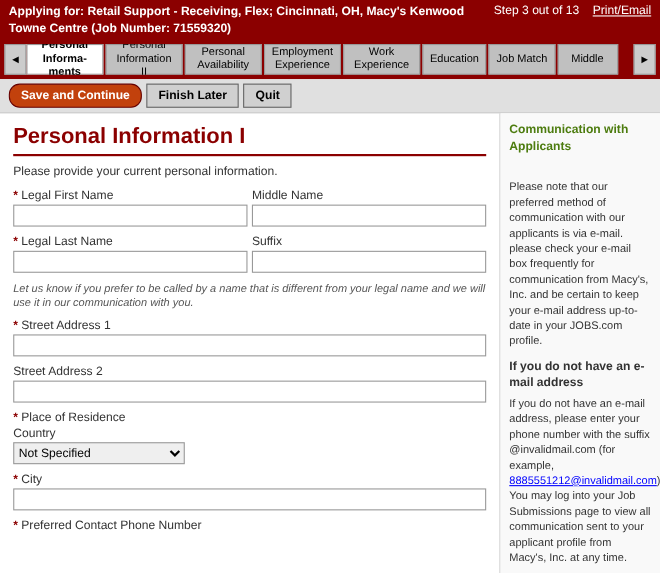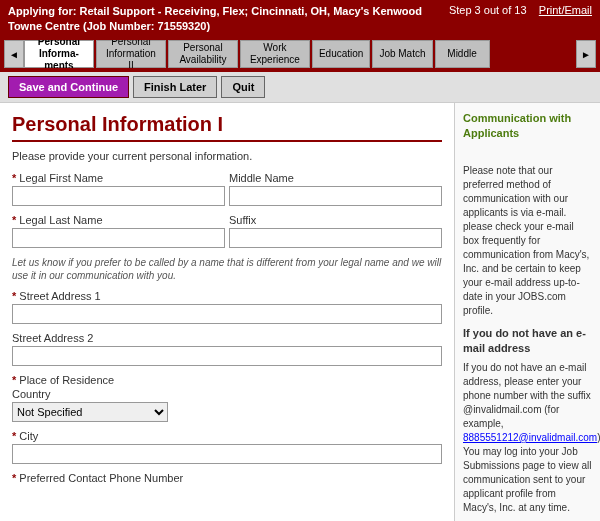--- a/index.html
+++ b/index.html
@@ -83,23 +83,24 @@
       border-bottom: 1px solid #ccc;
     }
     .btn {
       padding: 4px 10px;
       font-size: 11px;
       font-weight: bold;
       cursor: pointer;
       border: 1px solid #666;
     }
     .btn-primary {
-      background: #a21caf;
+      background: #c2410c;
       color: #fff;
       border-color: #600;
+      border-radius: 10px;
     }
     .btn-secondary {
       background: #d0d0d0;
       color: #000;
     }
 
     
     .main-content {
       display: flex;
       padding: 0;
@@ -213,20 +214,21 @@
     <a href="#" class="print-link">Print/Email</a>
   </span>
 </div>
 
 <div class="nav-tabs-container">
   <button class="nav-arrow">◄</button>
   <div class="nav-tabs">
     <div class="nav-tab active">Personal Informa-ments</div>
     <div class="nav-tab">Personal Information II</div>
     <div class="nav-tab">Personal Availability</div>
+    <div class="nav-tab">Employment Experience</div>
     <div class="nav-tab">Work Experience</div>
     <div class="nav-tab">Education</div>
     <div class="nav-tab">Job Match</div>
     <div class="nav-tab">Middle</div>
   </div>
   <button class="nav-arrow">►</button>
 </div>
 
 <div class="action-bar">
   <button class="btn btn-primary">Save and Continue</button>

